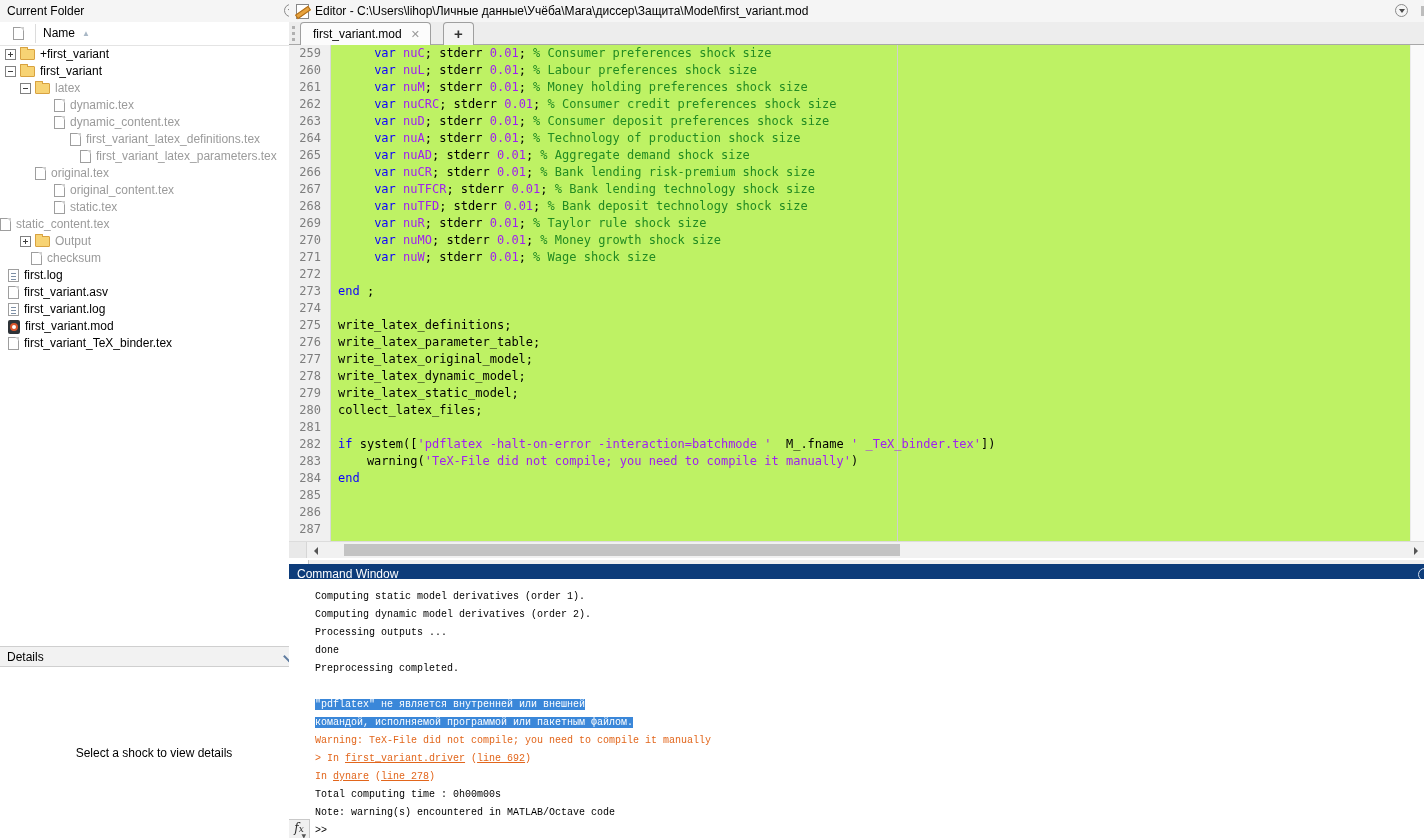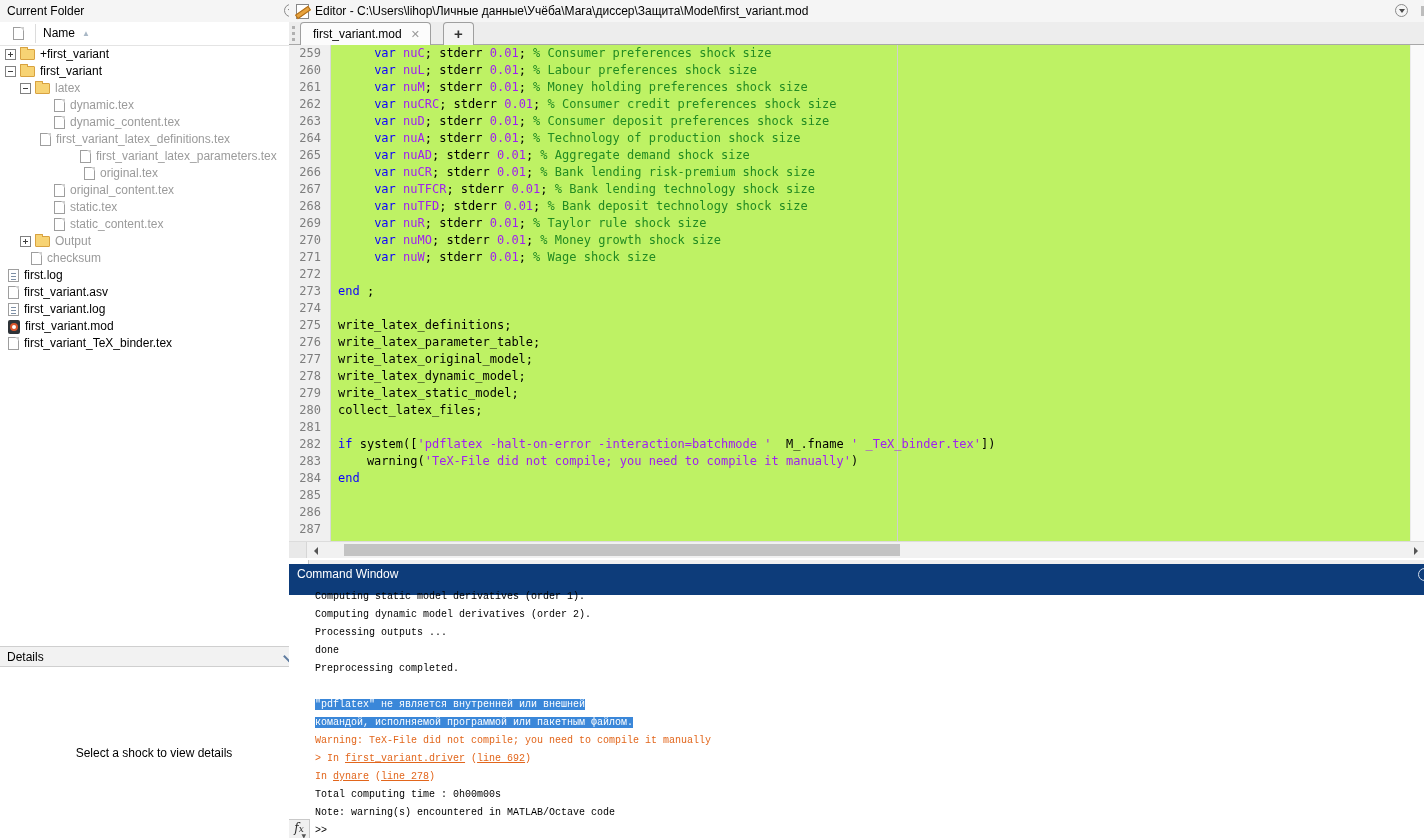--- a/index.html
+++ b/index.html
@@ -76,21 +76,21 @@
   #hscroll .corner{position:absolute;left:0;top:0;bottom:0;width:17px;background:#e9e9e9;border-right:1px solid #d6d6d6;}
   .sb-arrow{position:absolute;top:0;bottom:0;width:17px;}
   .sb-arrow::after{content:'';position:absolute;top:5px;border:4px solid transparent;}
   #hs-left{left:17px;} #hs-left::after{left:4px;border-right-color:#555;}
   #hs-right{right:0;} #hs-right::after{left:7px;border-left-color:#555;}
   #hs-thumb{position:absolute;left:55px;width:556px;top:2px;height:12px;background:#c3c3c3;}
   #vscroll{position:absolute;right:0;top:45px;width:14px;height:496px;background:#fafafa;border-left:1px solid #ececec;box-sizing:border-box;}
 
   
   #cmdwin{position:absolute;left:289px;top:564px;width:1135px;height:274px;background:#fff;}
-  #cw-head{position:absolute;left:0;right:0;top:0;height:31px;background:#0d3c7a;color:#fff;line-height:21px;overflow:hidden;}
+  #cw-head{position:absolute;left:0;right:0;top:0;height:15px;background:#0d3c7a;color:#fff;line-height:21px;overflow:hidden;}
   #cw-head .tt{margin-left:8px;}
   #cw-head .wcirc{position:absolute;right:-7px;top:4px;width:13px;height:13px;border:1px solid #cdd8e8;border-radius:50%;box-sizing:border-box;}
   #cw-body{position:absolute;left:0;right:0;top:21px;bottom:0;padding:3px 0 0 26px;box-sizing:border-box;}
   .cw-line{height:18px;line-height:18px;font-family:"Liberation Mono",monospace;font-size:10px;white-space:pre;}
   .cw-t{color:#000;}
   .cw-sel{background:#3a87d9;color:#fff;}
   .cw-w{color:#e2661c;}
   .cw-wl{color:#e2661c;text-decoration:underline;}
   #fx-box{position:absolute;left:0;bottom:0;width:21px;height:19px;background:#f0f0f0;border-top:1px solid #c9c9c9;
           border-right:1px solid #c9c9c9;box-sizing:border-box;font-family:"DejaVu Serif",serif;font-style:italic;
@@ -112,26 +112,26 @@
       <span class="ticon icon-file hdr-icon"></span>
       <span class="vsep"></span>
       <span class="name"><span>Name</span><span class="sort-tri">▲</span></span>
     </div>
     <div id="tree">
         <div class="trow" style="padding-left: 5px;"><span class="expander plus"></span><span class="ticon icon-folder"></span><span class="tlabel">+first_variant</span></div>
         <div class="trow" style="padding-left: 5px;"><span class="expander minus"></span><span class="ticon icon-folder"></span><span class="tlabel">first_variant</span></div>
         <div class="trow dim" style="padding-left: 20px;"><span class="expander minus"></span><span class="ticon icon-folder"></span><span class="tlabel">latex</span></div>
         <div class="trow dim" style="padding-left: 54px;"><span class="ticon icon-file"></span><span class="tlabel">dynamic.tex</span></div>
         <div class="trow dim" style="padding-left: 54px;"><span class="ticon icon-file"></span><span class="tlabel">dynamic_content.tex</span></div>
-        <div class="trow dim" style="padding-left: 40px;"><span class="ticon icon-file"></span><span class="tlabel">first_variant_latex_definitions.tex</span></div>
+        <div class="trow dim" style="padding-left: 70px;"><span class="ticon icon-file"></span><span class="tlabel">first_variant_latex_definitions.tex</span></div>
         <div class="trow dim" style="padding-left: 80px;"><span class="ticon icon-file"></span><span class="tlabel">first_variant_latex_parameters.tex</span></div>
-        <div class="trow dim" style="padding-left: 84px;"><span class="ticon icon-file"></span><span class="tlabel">original.tex</span></div>
+        <div class="trow dim" style="padding-left: 35px;"><span class="ticon icon-file"></span><span class="tlabel">original.tex</span></div>
         <div class="trow dim" style="padding-left: 54px;"><span class="ticon icon-file"></span><span class="tlabel">original_content.tex</span></div>
         <div class="trow dim" style="padding-left: 54px;"><span class="ticon icon-file"></span><span class="tlabel">static.tex</span></div>
-        <div class="trow dim" style="padding-left: 54px;"><span class="ticon icon-file"></span><span class="tlabel">static_content.tex</span></div>
+        <div class="trow dim" style=""><span class="ticon icon-file"></span><span class="tlabel">static_content.tex</span></div>
         <div class="trow dim" style="padding-left: 20px;"><span class="expander plus"></span><span class="ticon icon-folder"></span><span class="tlabel">Output</span></div>
         <div class="trow dim" style="padding-left: 31px;"><span class="ticon icon-file"></span><span class="tlabel">checksum</span></div>
         <div class="trow" style="padding-left: 8px;"><span class="ticon icon-filelines"></span><span class="tlabel">first.log</span></div>
         <div class="trow" style="padding-left: 8px;"><span class="ticon icon-file"></span><span class="tlabel">first_variant.asv</span></div>
         <div class="trow" style="padding-left: 8px;"><span class="ticon icon-filelines"></span><span class="tlabel">first_variant.log</span></div>
         <div class="trow" style="padding-left: 8px;"><span class="ticon icon-mod"></span><span class="tlabel">first_variant.mod</span></div>
         <div class="trow" style="padding-left: 8px;"><span class="ticon icon-file"></span><span class="tlabel">first_variant_TeX_binder.tex</span></div>
       </div>
     <div id="details-bar">
       <span class="tt">Details</span>

